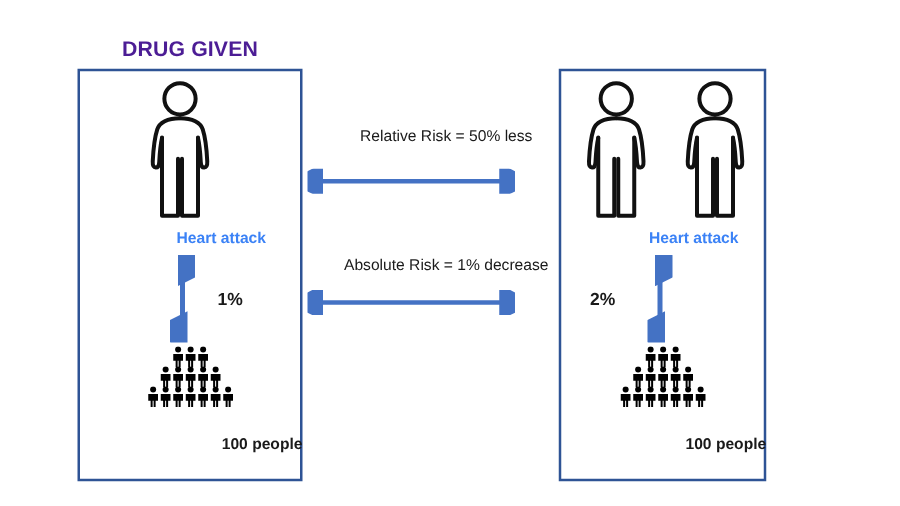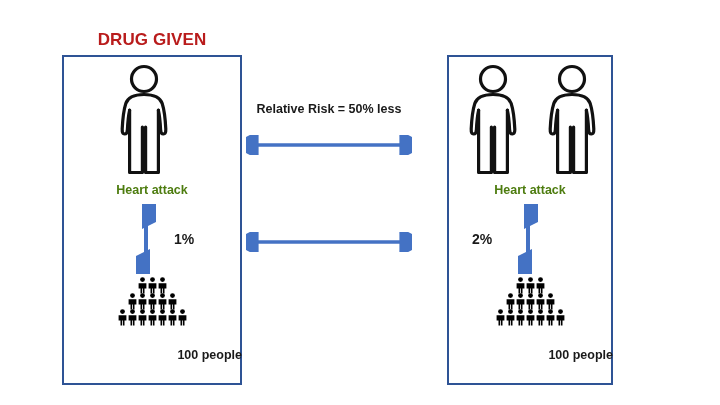--- a/index.html
+++ b/index.html
@@ -22,21 +22,21 @@
     height: 405px;
   }
 
   
   .panel-title {
     position: absolute;
     text-align: center;
     font-size: 17px;
     font-weight: bold;
     letter-spacing: 0.1px;
-    color: #b91c1c;
+    color: #4c1d95;
     white-space: nowrap;
   }
   #title-left  { left: 62px;  width: 180px; top: 30px; }
   #title-right { left: 447px; width: 166px; top: 30px; }
 
   .panel-box {
     position: absolute;
     border: 2px solid #2E5395;
     background: #ffffff;
     box-sizing: border-box;
@@ -52,21 +52,22 @@
   #person-right-a{ left: 462px; top: 64px; }
   #person-right-b{ left: 541px; top: 64px; }
 
   
   .heart-attack-label {
     position: absolute;
     text-align: center;
     font-size: 12.5px;
     font-weight: bold;
     white-space: nowrap;
-    color: #4d7c0f;
+    color: #3b82f6;
+    padding-left: 25px;
   }
   #heart-left  { left: 62px;  width: 180px; top: 183px; }
   #heart-right { left: 447px; width: 166px; top: 183px; }
 
   .percent-label {
     position: absolute;
     font-size: 14px;
     font-weight: bold;
     white-space: nowrap;
     color: #1a1a1a;
@@ -88,25 +89,26 @@
   
   .v-arrow { position: absolute; }
   #vapor-left  { left: 136px; top: 204px; }
   #vapor-right { left: 518px; top: 204px; }
 
   
   .mid-caption {
     position: absolute;
     text-align: center;
     font-size: 12.5px;
-    font-weight: bold;
+    font-weight: normal;
     white-space: nowrap;
     color: #1a1a1a;
     left: 243px;
     width: 172px;
+    padding-left: 28px;
   }
   #caption-relative { top: 102px; }
   #caption-absolute { top: 205px; }
 
   .h-arrow { position: absolute; left: 246px; }
   #harrow-relative { top: 135px; }
   #harrow-absolute { top: 232px; }
 
   
   .crowd {
@@ -246,20 +248,21 @@
           <path d="M8 0 L0 4 L8 8 Z" fill="#4472C4"></path>
         </marker>
         <marker id="hr-1" markerWidth="8" markerHeight="8" refX="1" refY="4" orient="auto" markerUnits="strokeWidth">
           <path d="M0 0 L8 4 L0 8 Z" fill="#4472C4"></path>
         </marker>
       </defs>
       <line x1="9" y1="10" x2="157" y2="10" stroke="#4472C4" stroke-width="3.6" marker-start="url(#hl-1)" marker-end="url(#hr-1)"></line>
     </svg>
   </div>
 
+  <div class="mid-caption" id="caption-absolute">Absolute Risk = 1% decrease</div>
 
   <div class="h-arrow" id="harrow-absolute">
     <svg width="166" height="20" viewBox="0 0 166 20">
       <defs>
         <marker id="hl-2" markerWidth="8" markerHeight="8" refX="7" refY="4" orient="auto" markerUnits="strokeWidth">
           <path d="M8 0 L0 4 L8 8 Z" fill="#4472C4"></path>
         </marker>
         <marker id="hr-2" markerWidth="8" markerHeight="8" refX="1" refY="4" orient="auto" markerUnits="strokeWidth">
           <path d="M0 0 L8 4 L0 8 Z" fill="#4472C4"></path>
         </marker>

